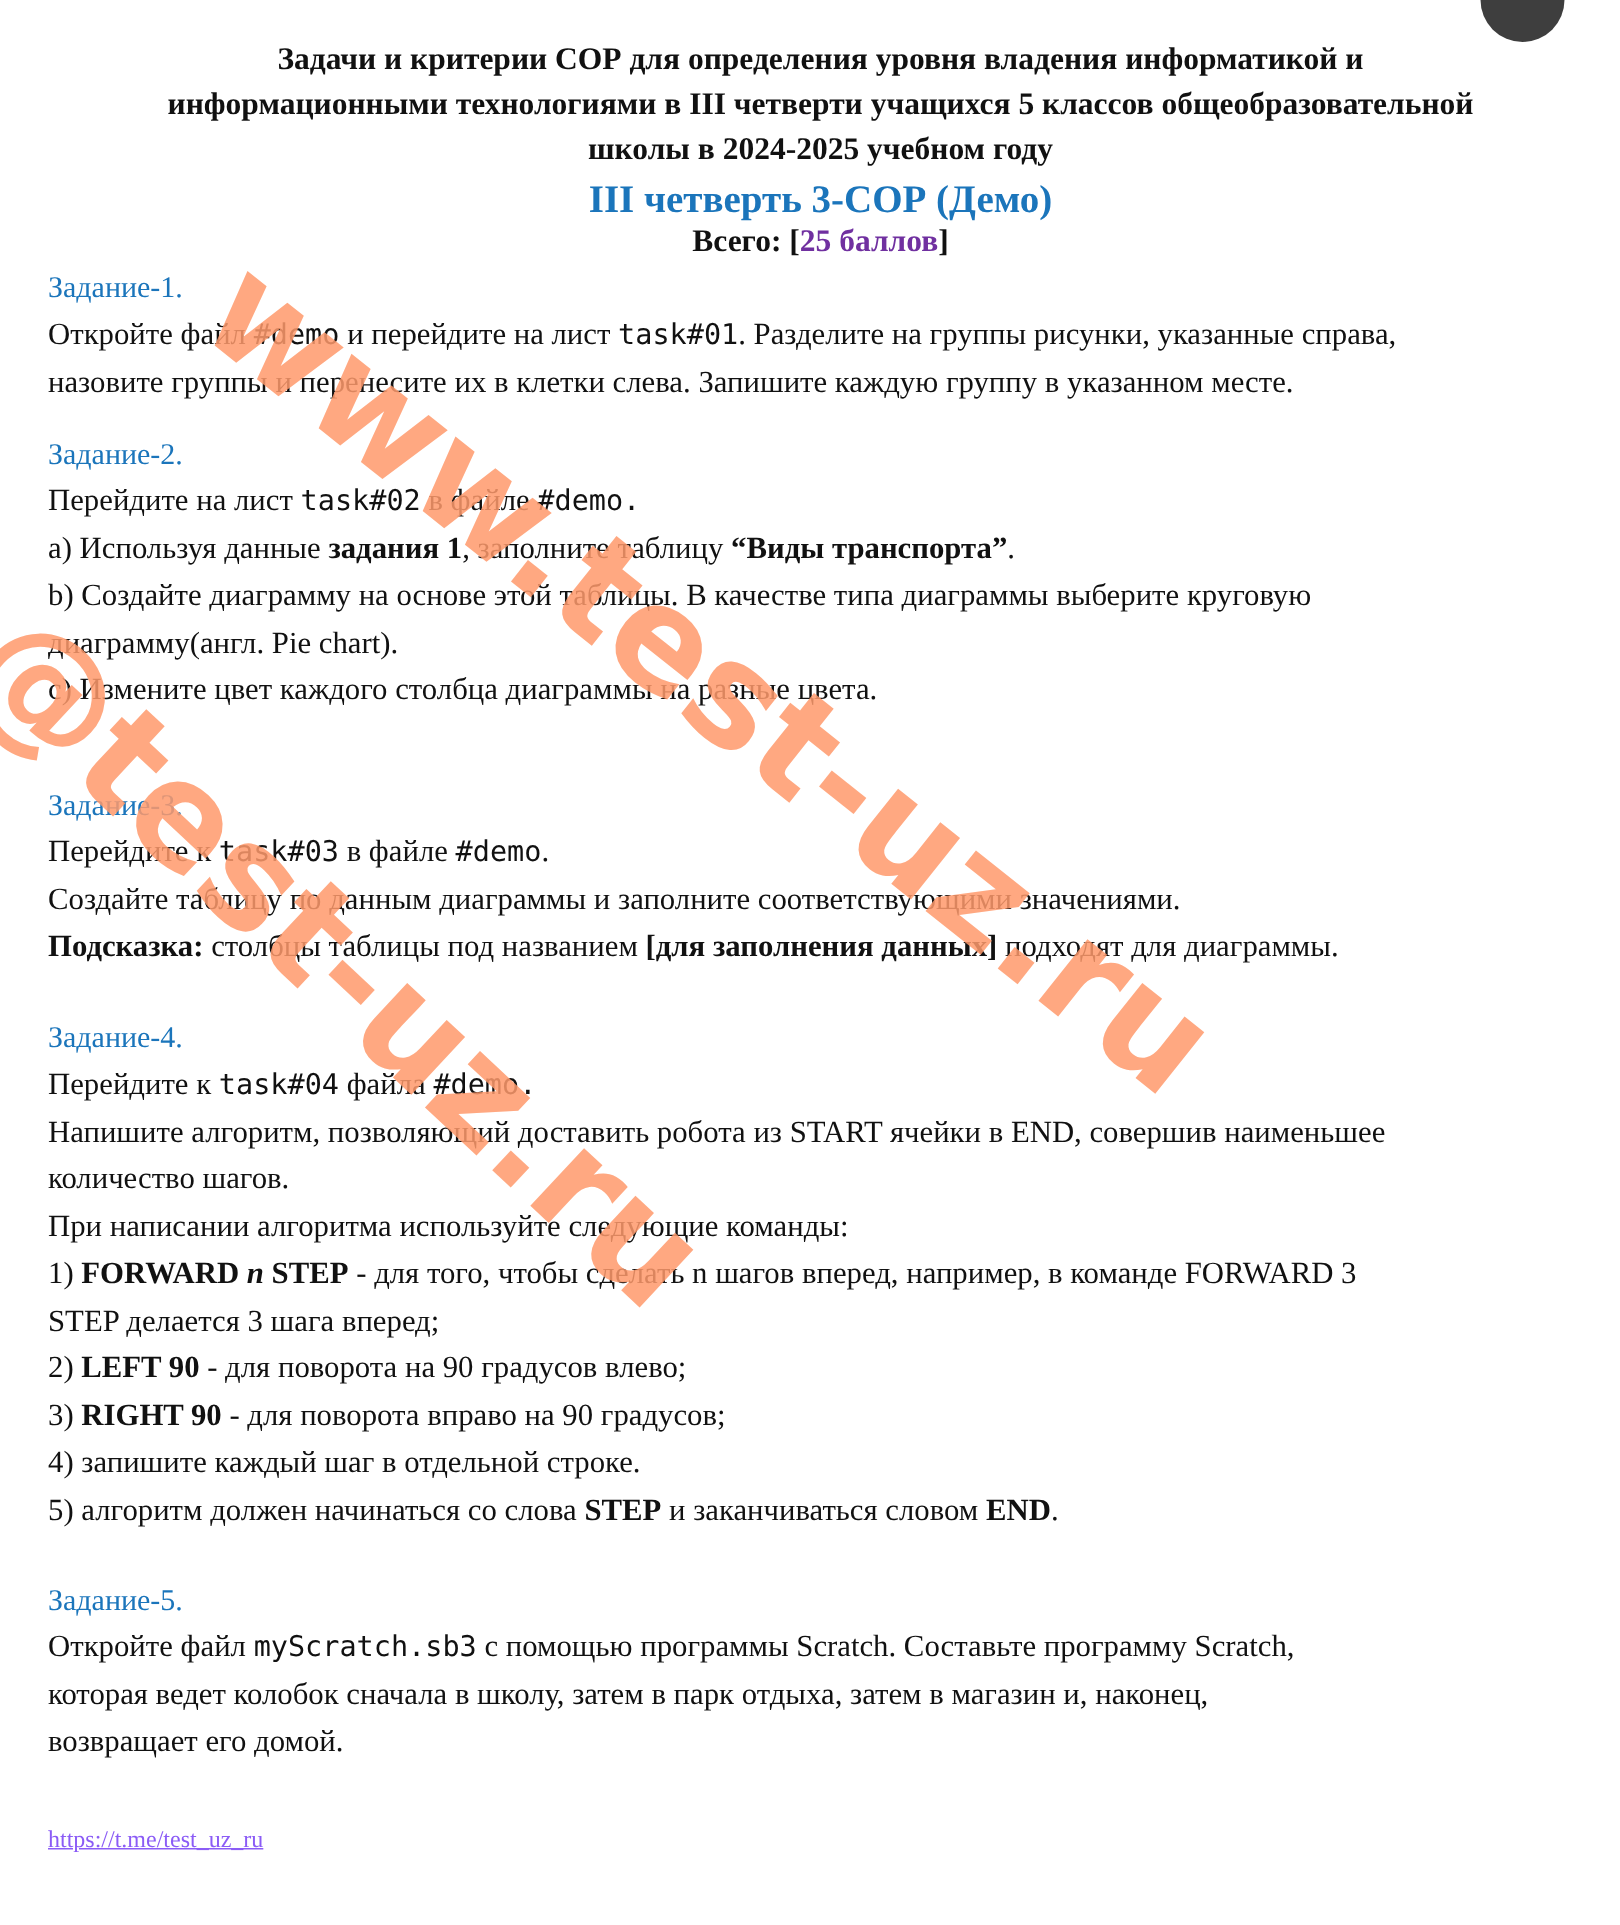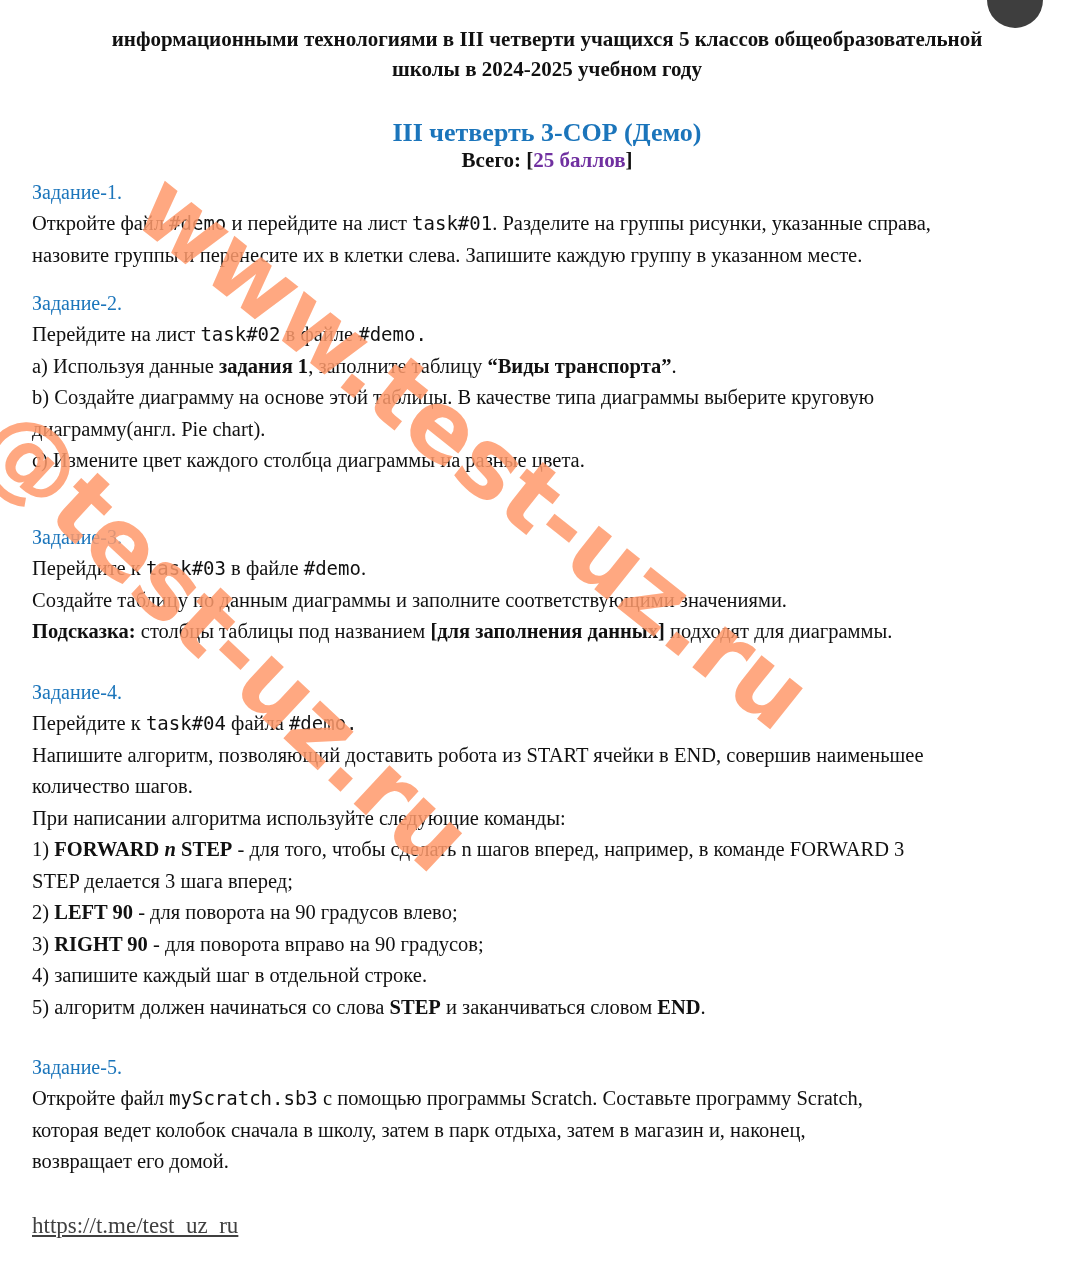--- a/index.html
+++ b/index.html
@@ -24,35 +24,36 @@
   .total {
     position: absolute; left: 0; width: 1030px; text-align: center;
     font-weight: bold; font-size: 21px; top: 148px;
   }
   .total .pts { color: #7030a0; }
   .section { position: absolute; left: 0; width: 1030px; font-size: 20.5px; line-height: 31.5px; }
   .sec-head { color: #1b75bb; font-weight: normal; font-size: 20px; line-height: 31px; }
   .mono { font-family: "DejaVu Sans Mono", "Liberation Mono", monospace; font-weight: normal; font-size: 19px; }
   .b { font-weight: bold; }
   .bi { font-weight: bold; font-style: italic; }
-  .link { color: #404040; text-decoration: underline; font-size: 23px; }
+  .link { color: #8b5cf6; text-decoration: underline; font-size: 16px; }
   .wm {
     position: absolute; color: #ff9a6c; opacity: 0.85;
     font-family: "DejaVu Sans", "Liberation Sans", sans-serif; font-weight: bold;
     transform-origin: 0 0; white-space: nowrap; pointer-events: none;
   }
 </style>
 </head>
 <body>
 
 <div class="corner-dot"></div>
 
 <div class="page">
 
   <div class="title">
+    <div>Задачи и критерии СОР для определения уровня владения информатикой и</div>
     <div>информационными технологиями в III четверти учащихся 5 классов общеобразовательной</div>
     <div>школы в 2024-2025 учебном году</div>
   </div>
   <div class="subtitle">III четверть 3-СОР (Демо)</div>
   <div class="total"><span>Всего: </span><span>[</span><span class="pts">25 баллов</span><span>]</span></div>
 
   <div class="section" style="top:177px">
     <div class="sec-head">Задание-1.</div>
     <div><span>Откройте файл </span><span class="mono">#demo</span><span> и перейдите на лист </span><span class="mono">task#01</span><span>. Разделите на группы рисунки, указанные справа,</span></div>
     <div>назовите группы и перенесите их в клетки слева. Запишите каждую группу в указанном месте.</div>

